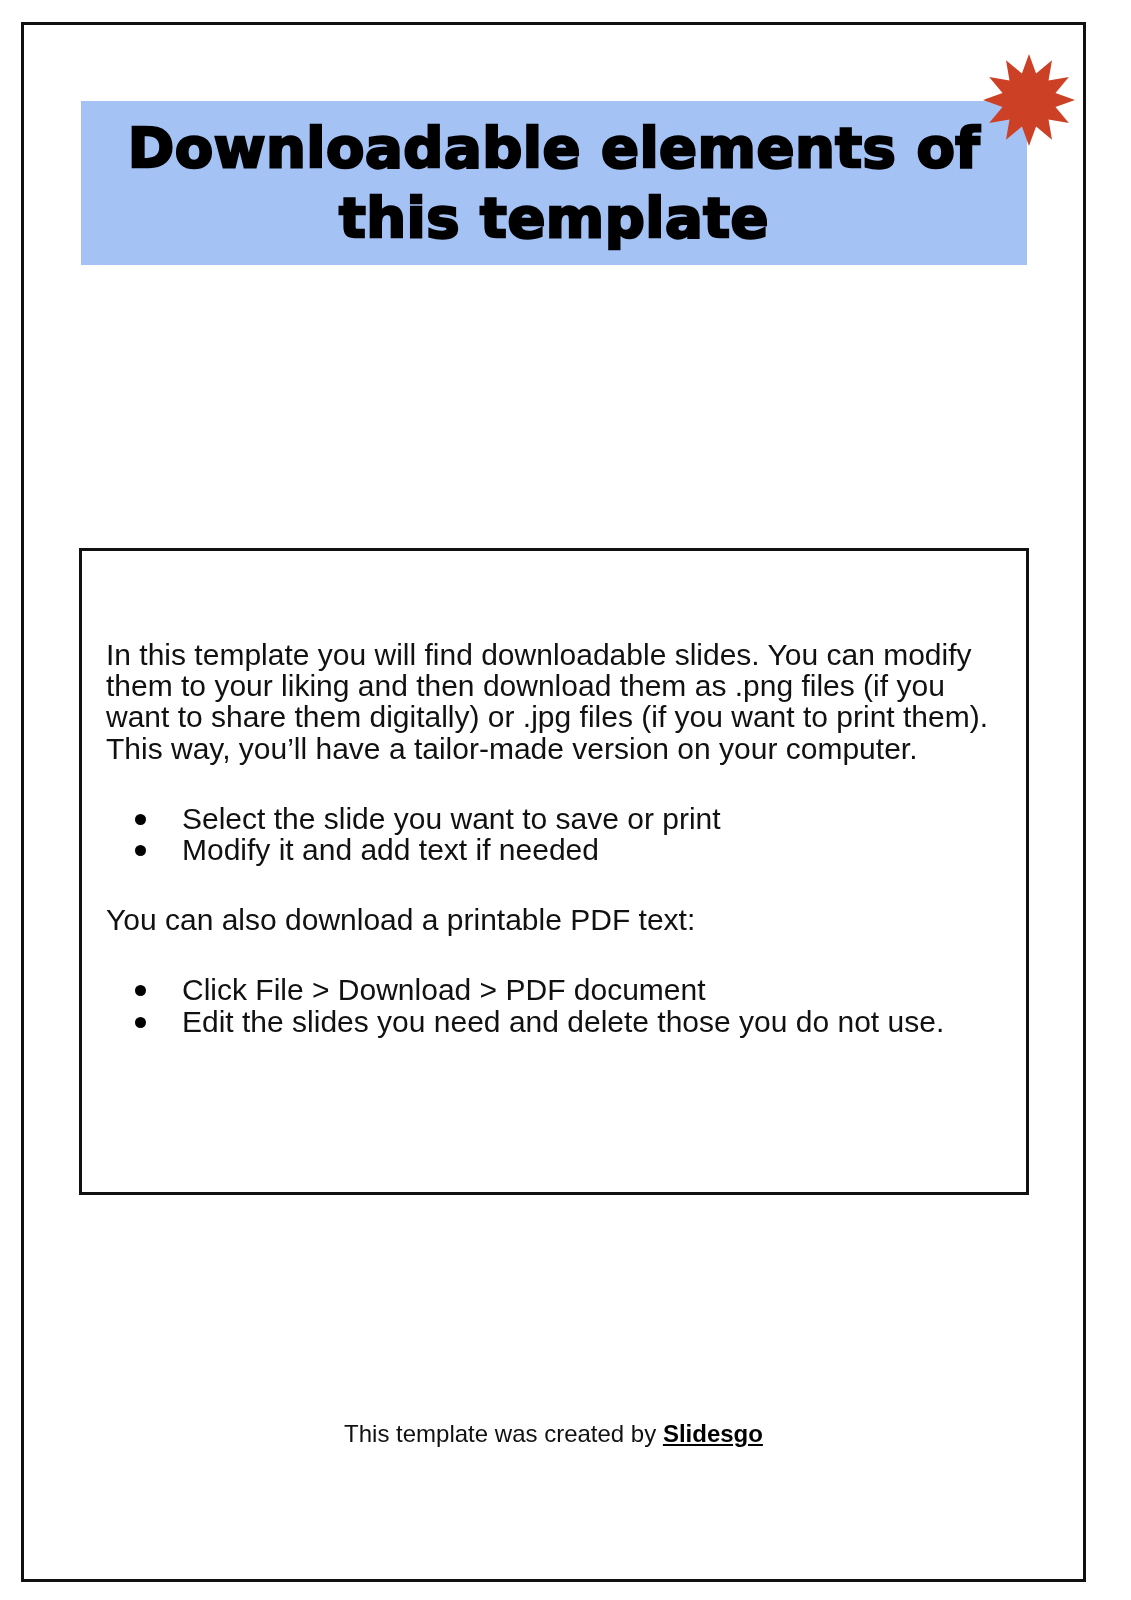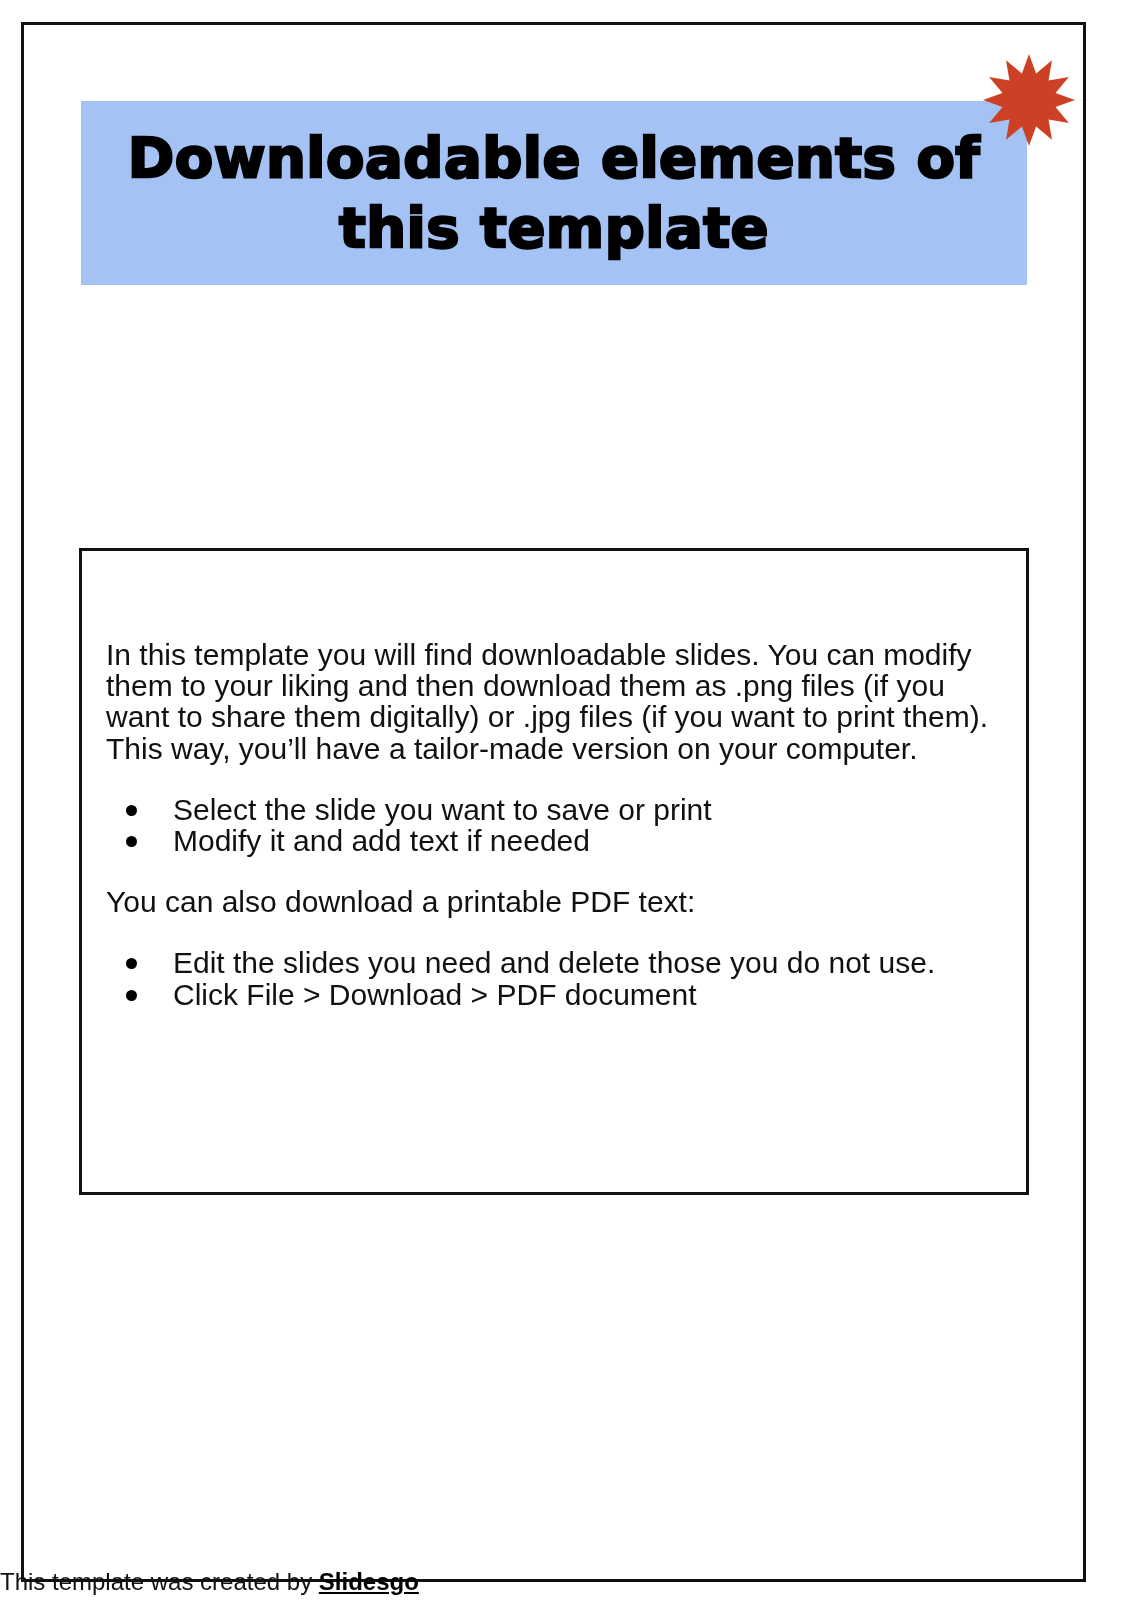--- a/index.html
+++ b/index.html
@@ -2,21 +2,21 @@
 <html><head>
 <meta charset="utf-8">
 <style>
   html, body { margin: 0; padding: 0; background: #ffffff; }
   body { width: 1131px; height: 1600px; position: relative; overflow: hidden; }
   .frame {
     position: absolute; left: 21px; top: 22px; width: 1059px; height: 1554px;
     border: 3px solid #111111; box-sizing: content-box;
   }
   .title-banner {
-    position: absolute; left: 81px; top: 101px; width: 946px; height: 184px;
+    position: absolute; left: 81px; top: 101px; width: 946px; height: 164px;
     background: #a4c2f4;
     display: flex; align-items: center; justify-content: center; text-align: center;
   }
   .title-text {
     font-family: "DejaVu Sans", sans-serif; font-weight: 900;
     font-size: 56px; line-height: 70px; color: #000000; letter-spacing: 0.5px;
     -webkit-text-stroke: 2.5px #000;
     margin: 0;
   }
   .star {
@@ -24,29 +24,29 @@
   }
   .content-box {
     position: absolute; left: 79px; top: 548px; width: 944px; height: 641px;
     border: 3px solid #111111; box-sizing: content-box;
   }
   .content {
     position: absolute; left: 106px; top: 639px; width: 900px;
     font-family: "Liberation Sans", sans-serif; font-size: 30px; line-height: 31.2px; color: #111;
   }
   .content p { margin: 0; }
-  .content ul { list-style: none; margin: 0; padding: 0; }
+  .content ul { list-style: none; margin: 9px; padding: 0; }
   .content li { position: relative; padding-left: 67px; }
   .content li .bullet {
     position: absolute; left: 20px; top: 11px; width: 11px; height: 11px;
     border-radius: 50%; background: #000;
   }
   .gap { height: 30px; }
   .footer {
-    position: absolute; left: 0; top: 1568px; width: 1107px; text-align: left;
+    position: absolute; left: 0; top: 1420px; width: 1107px; text-align: center;
     font-family: "Liberation Sans", sans-serif; font-size: 24px; color: #111;
   }
   .footer .brand { font-weight: bold; text-decoration: underline; color: #000; }
 </style>
 </head>
 <body>
 
 <div class="frame"></div>
 
 <div class="title-banner">
@@ -66,20 +66,20 @@
   <p>In this template you will find downloadable slides. You can modify them to your liking and then download them as .png files (if you want to share them digitally) or .jpg files (if you want to print them). This way, you’ll have a tailor-made version on your computer.</p>
   <div class="gap"></div>
   <ul>
     <li><span class="bullet"></span><span>Select the slide you want to save or print</span></li>
     <li><span class="bullet"></span><span>Modify it and add text if needed</span></li>
   </ul>
   <div class="gap"></div>
   <p>You can also download a printable PDF text:</p>
   <div class="gap"></div>
   <ul>
+    <li><span class="bullet"></span><span>Click File &gt; Download &gt; PDF document</span></li>
     <li><span class="bullet"></span><span>Edit the slides you need and delete those you do not use.</span></li>
-    <li><span class="bullet"></span><span>Click File &gt; Download &gt; PDF document</span></li>
   </ul>
 </div>
 
 <div class="footer">
   <span>This template was created by </span><a class="brand">Slidesgo</a>
 </div>
 
 </body></html>

